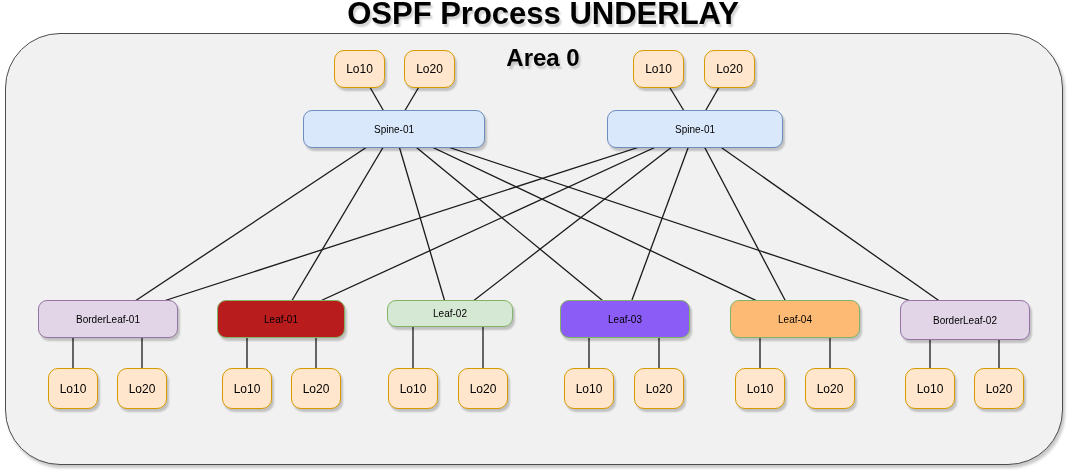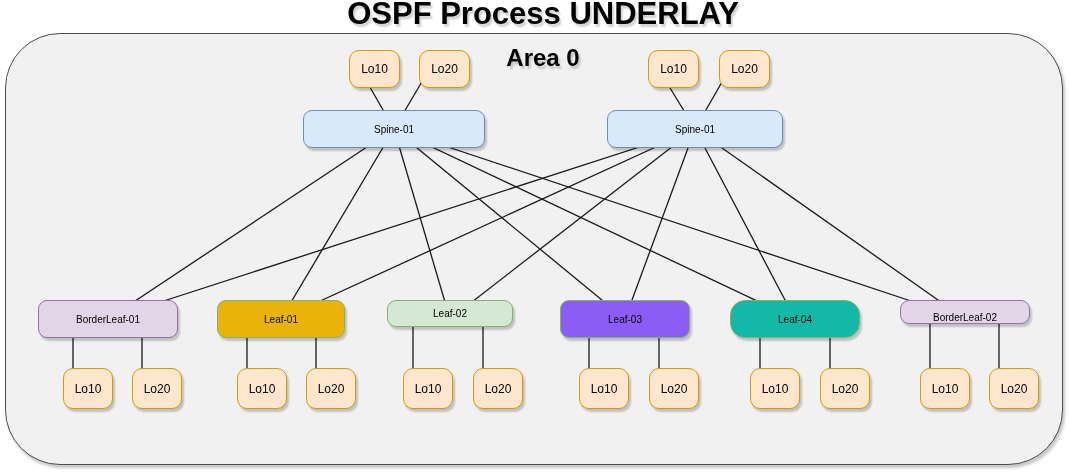--- a/index.html
+++ b/index.html
@@ -69,21 +69,20 @@
     border-radius: 9px;
     box-sizing: border-box;
     font-size: 10px;
     color: #000;
     box-shadow: 2px 3px 2px rgba(0,0,0,0.20);
     white-space: nowrap;
   }
   .node.loopback {
     font-size: 12px;
     border-radius: 10px;
-    margin-left: 15px;
   }
 </style>
 </head>
 <body>
 
 <div class="page">
   <div class="diagram-title">OSPF Process UNDERLAY</div>
   <div class="area-boundary" style="background: rgb(241, 241, 241); border-color: rgb(77, 77, 77);"></div>
   <div class="area-label">Area 0</div>
   <svg class="edges" id="edges">
@@ -119,33 +118,33 @@
   <div class="nodes-layer" id="nodes">
       <div class="node spine" style="left: 303px; top: 110px; width: 182px; height: 38px; background: rgb(218, 232, 252); border-color: rgb(108, 142, 191);">
         <span>Spine-01</span>
       </div>
       <div class="node spine" style="left: 607px; top: 110px; width: 176px; height: 38px; background: rgb(218, 232, 252); border-color: rgb(108, 142, 191);">
         <span>Spine-01</span>
       </div>
       <div class="node border_leaf" style="left: 38px; top: 300px; width: 140px; height: 38px; background: rgb(225, 213, 231); border-color: rgb(150, 115, 166);">
         <span>BorderLeaf-01</span>
       </div>
-      <div class="node leaf" style="left: 217px; top: 300px; width: 128px; height: 38px; background: #eab308; border-color: rgb(130, 179, 102);">
+      <div class="node leaf" style="left: 217px; top: 300px; width: 128px; height: 38px; background: #b91c1c; border-color: rgb(130, 179, 102);">
         <span>Leaf-01</span>
       </div>
       <div class="node leaf" style="left: 387px; top: 300px; width: 126px; height: 27px; background: rgb(213, 232, 212); border-color: rgb(130, 179, 102);">
         <span>Leaf-02</span>
       </div>
       <div class="node leaf" style="left: 560px; top: 300px; width: 130px; height: 38px; background: #8b5cf6; border-color: rgb(130, 179, 102);">
         <span>Leaf-03</span>
       </div>
-      <div class="node leaf" style="left: 730px; top: 300px; width: 130px; height: 38px; background: #14b8a6; border-color: rgb(130, 179, 102); border-radius: 15px;">
+      <div class="node leaf" style="left: 730px; top: 300px; width: 130px; height: 38px; background: #fdba74; border-color: rgb(130, 179, 102);">
         <span>Leaf-04</span>
       </div>
-      <div class="node border_leaf" style="left: 900px; top: 300px; width: 130px; height: 24px; background: rgb(225, 213, 231); border-color: rgb(150, 115, 166); align-items: flex-end;">
+      <div class="node border_leaf" style="left: 900px; top: 300px; width: 130px; height: 40px; background: rgb(225, 213, 231); border-color: rgb(150, 115, 166);">
         <span>BorderLeaf-02</span>
       </div>
       <div class="node loopback" style="left: 334px; top: 50px; width: 51px; height: 38px; background: rgb(255, 230, 204); border-color: rgb(215, 155, 0);">
         <span>Lo10</span>
       </div>
       <div class="node loopback" style="left: 404px; top: 50px; width: 51px; height: 38px; background: rgb(255, 230, 204); border-color: rgb(215, 155, 0);">
         <span>Lo20</span>
       </div>
       <div class="node loopback" style="left: 633px; top: 50px; width: 51px; height: 38px; background: rgb(255, 230, 204); border-color: rgb(215, 155, 0);">
         <span>Lo10</span>

